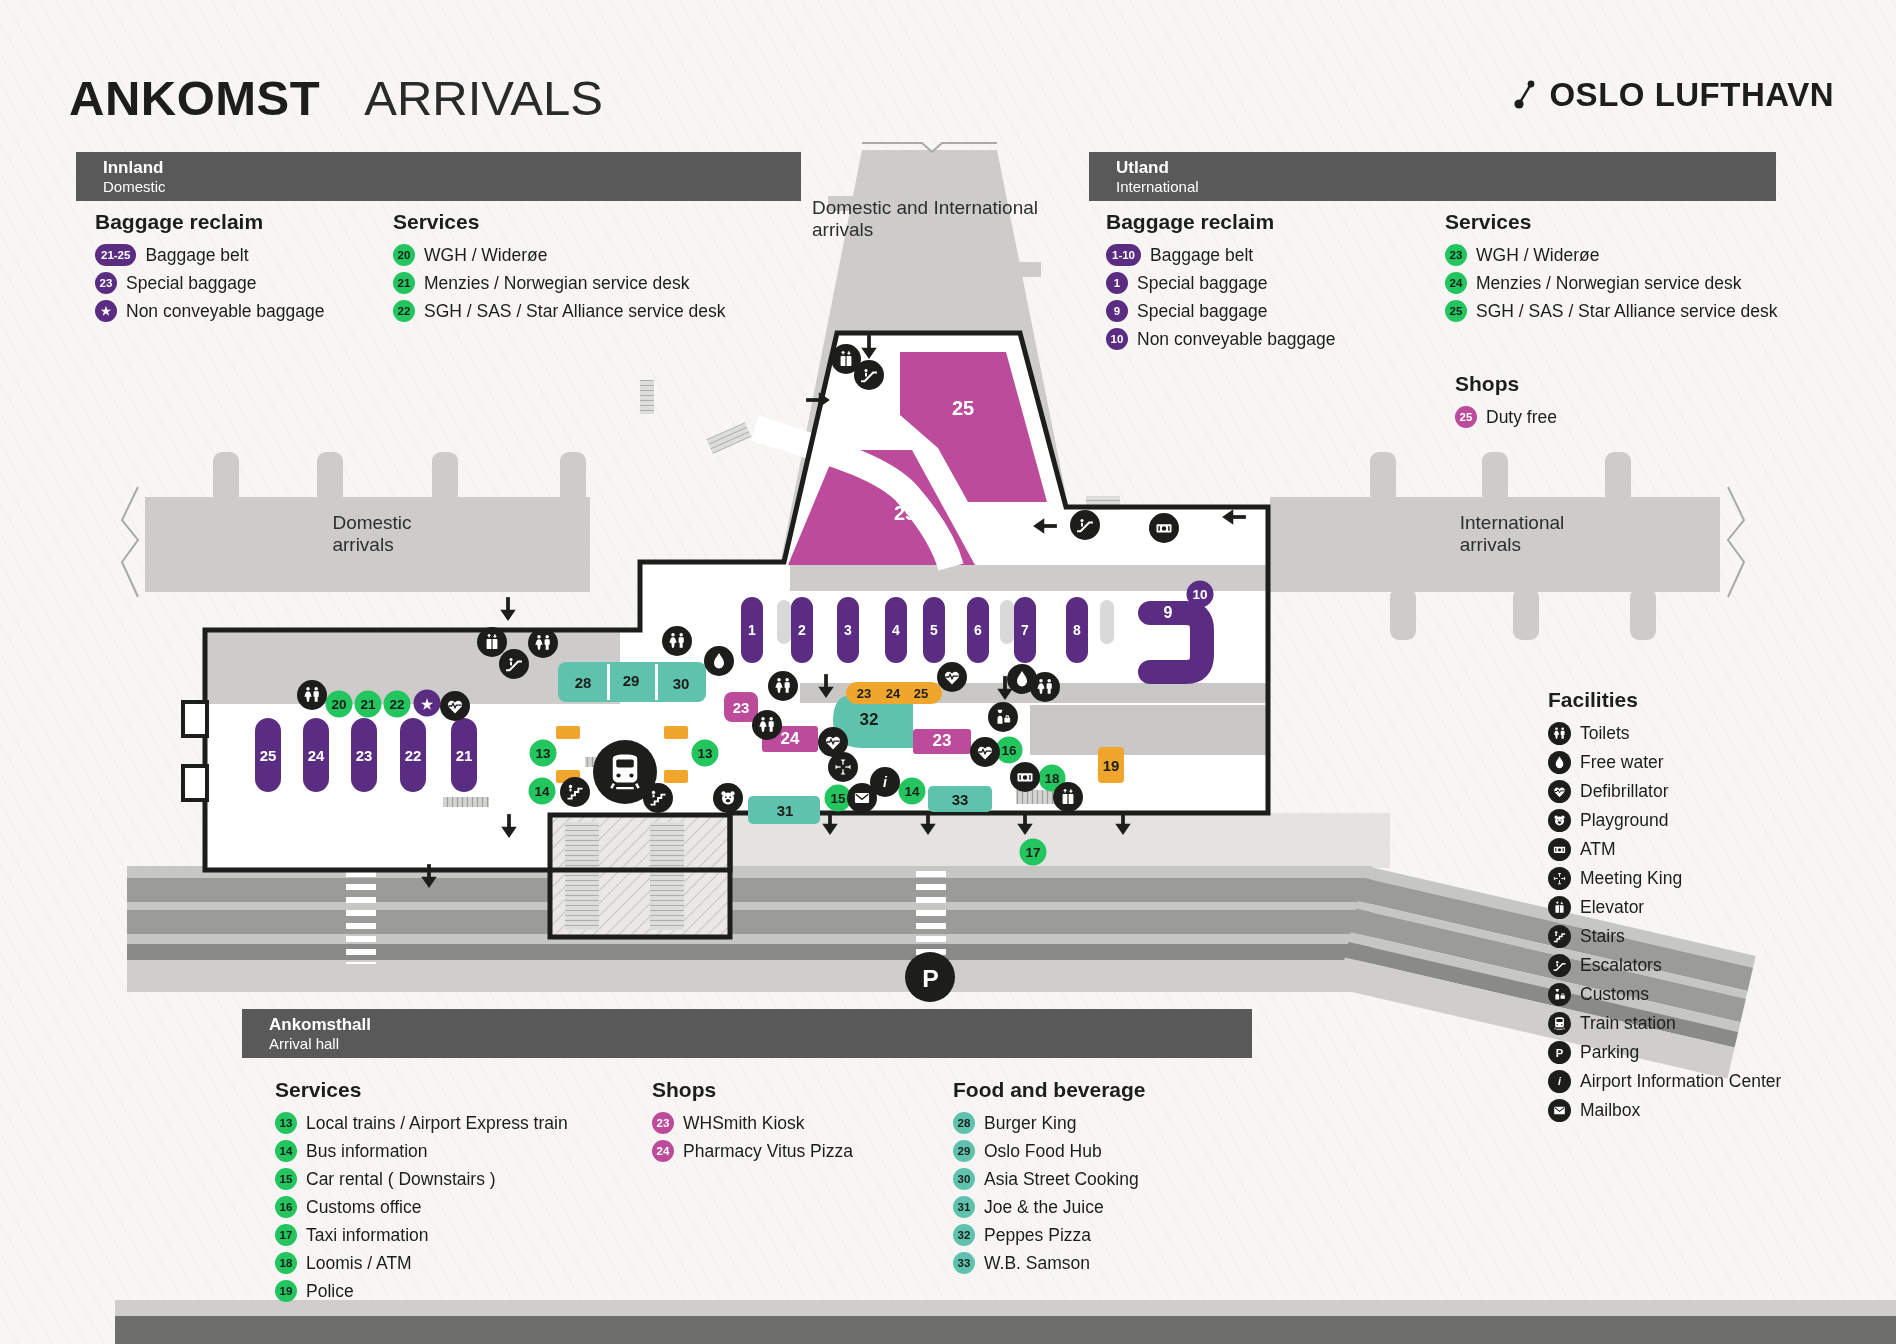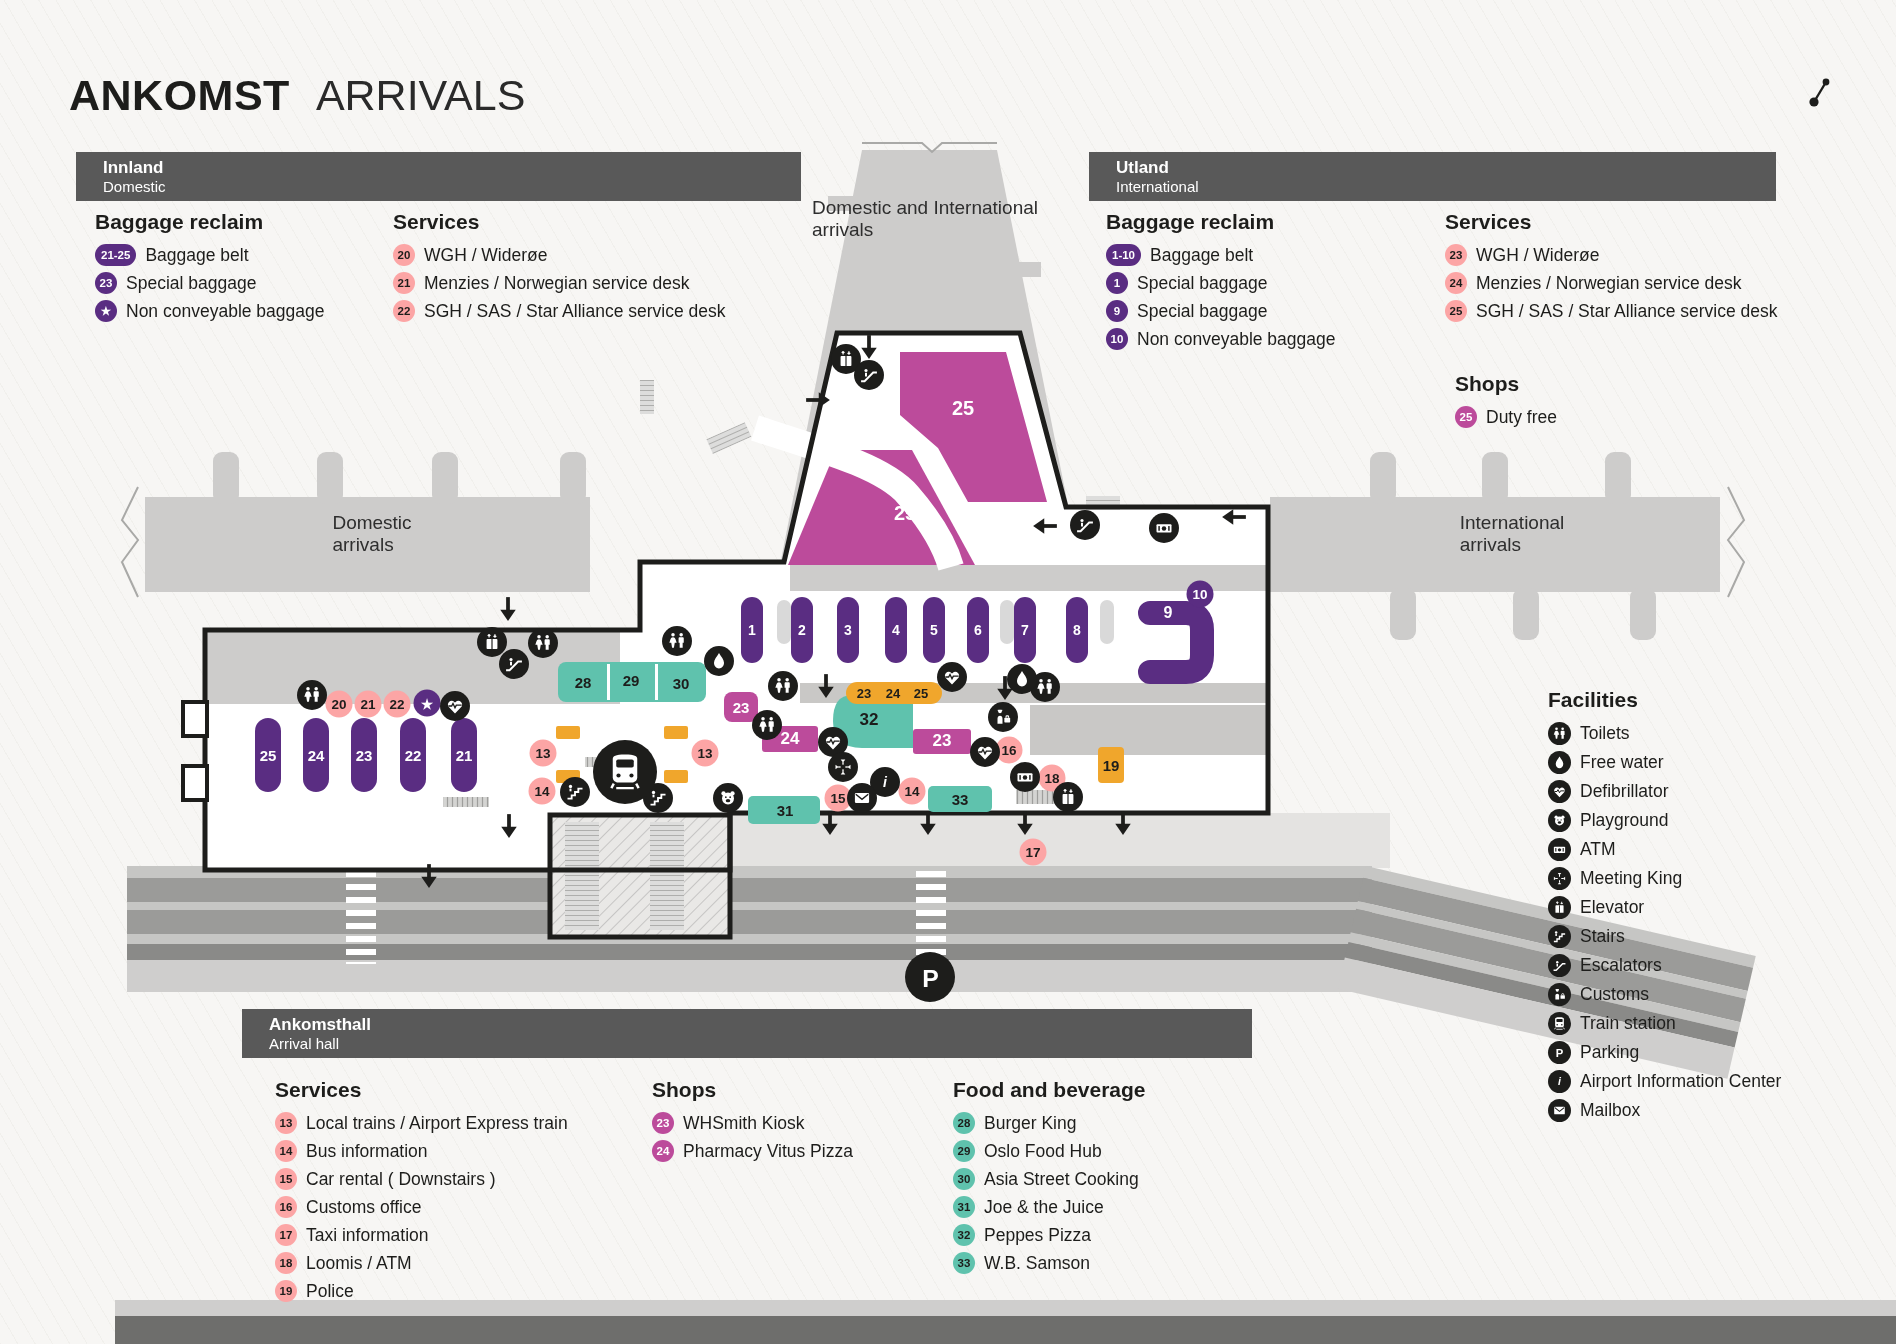--- a/index.html
+++ b/index.html
@@ -7,38 +7,38 @@
     width:1896px;height:1344px;overflow:hidden;position:relative;
     font-family:"Liberation Sans", sans-serif;color:#1d1d1b;
     background:#f7f6f4;
   }
   body::before{
     content:"";position:absolute;inset:0;pointer-events:none;
     background:repeating-linear-gradient(60deg,#eeede9 0 1px,transparent 1px 15px);
     opacity:.7;
   }
   
-  .title{position:absolute;left:69px;top:74px;display:flex;gap:26px;font-size:43px;line-height:1}
+  .title{position:absolute;left:69px;top:74px;display:flex;gap:44px;font-size:49px;line-height:1}
   .title .no{font-weight:bold;letter-spacing:.5px}
   .title .en{font-weight:normal;color:#2a2a2a}
   .logo{position:absolute;top:76px;right:62px;display:flex;align-items:center;gap:10px;font-size:33px;font-weight:bold;letter-spacing:.5px}
   
   .bar{position:absolute;background:#595959;color:#fff;height:49px;box-sizing:border-box;padding:5px 0 0 27px}
   .bar .l1{font-size:17px;font-weight:bold;line-height:21px}
   .bar .l2{font-size:15px;line-height:18px}
   
   .legend{position:absolute}
   .legend h3{font-size:21px;margin:0 0 10px;font-weight:bold}
   .legend ul{list-style:none;margin:0;padding:0}
   .legend li{display:flex;align-items:center;gap:9px;margin-bottom:6px;font-size:17.5px;white-space:nowrap}
   .bdg{min-width:22px;height:22px;border-radius:11px;display:inline-flex;align-items:center;justify-content:center;
        font-size:11.5px;font-weight:bold;padding:0 3px;box-sizing:border-box;flex:none}
   .pill{padding:0 6px}
   .c-purple{background:#5a2d82;color:#fff}
-  .c-yellow{background:#fca5a5;color:#1d1d1b}
+  .c-yellow{background:#22c55e;color:#1d1d1b}
   .c-magenta{background:#bc4b9b;color:#fff}
   .c-teal{background:#5fc2ad;color:#1d1d1b}
   
   .mk{display:inline-flex;align-items:center;justify-content:center;background:#1d1d1b;color:#fff;--icbg:#1d1d1b;
       border-radius:50%;flex:none}
   .mk svg{display:block}
   svg text{font-family:"Liberation Sans",sans-serif}
   
   #map-markers{position:absolute;inset:0;pointer-events:none}
   .maplabel{position:absolute;transform:translate(-50%,0);text-align:left;white-space:pre-line;color:#2e2e2e;line-height:1.16}
@@ -251,20 +251,21 @@
 <div class="title">
   <span class="no">ANKOMST</span>
   <span class="en">ARRIVALS</span>
 </div>
 <div class="logo">
   <svg width="28" height="34" viewBox="0 0 28 34">
     <line x1="20" y1="6" x2="8" y2="26" stroke="#1d1d1b" stroke-width="2.4"></line>
     <circle cx="20" cy="6" r="3.4" fill="#1d1d1b"></circle>
       <circle cx="8" cy="26" r="4.6" fill="#1d1d1b"></circle>
   </svg>
+  <span>OSLO LUFTHAVN</span>
 </div>
 
 <div class="bar" style="left:76px;top:152px;width:725px">
   <div class="l1">Innland</div>
   <div class="l2">Domestic</div>
 </div>
 <div class="bar" style="left:1089px;top:152px;width:687px">
   <div class="l1">Utland</div>
   <div class="l2">International</div>
 </div>

